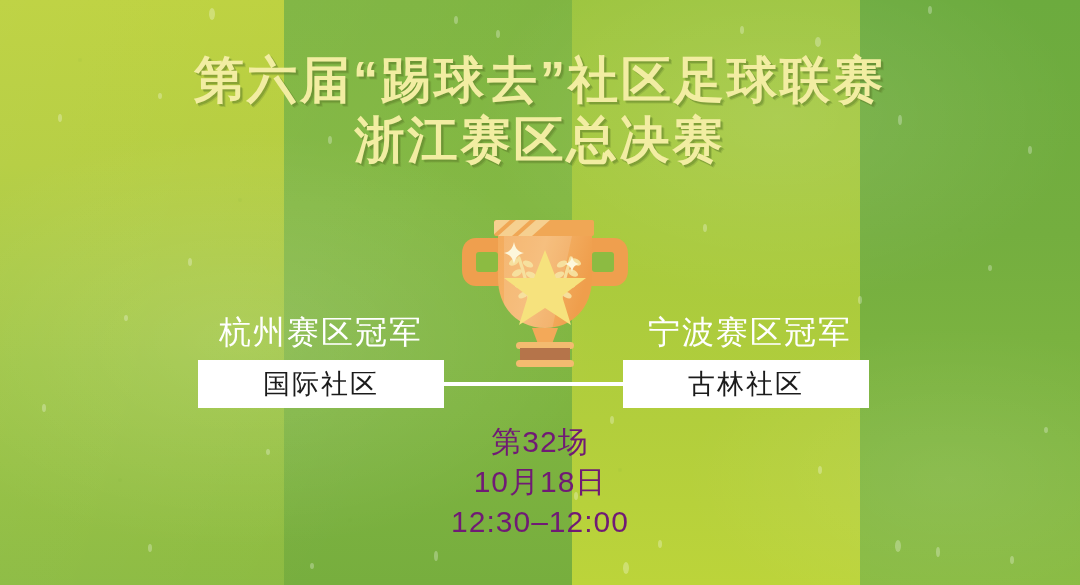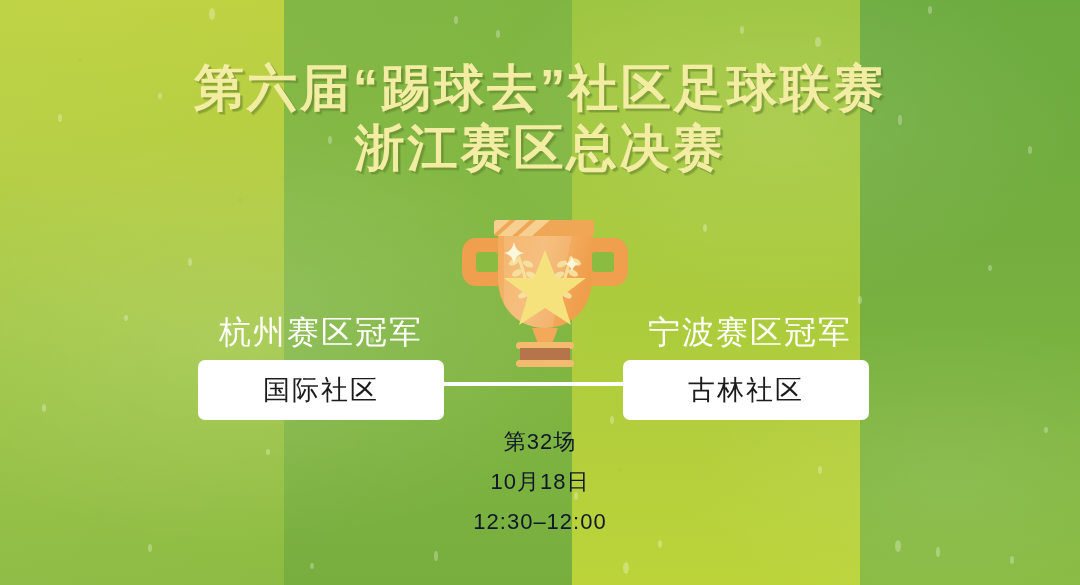--- a/index.html
+++ b/index.html
@@ -72,21 +72,20 @@
   }
 
   
   .title-block {
     position: absolute;
     left: 0;
     right: 0;
     top: 52px;
     text-align: center;
     z-index: 5;
-    margin-top: 8px;
   }
   .title-line {
     font-family: "Liberation Sans", "DejaVu Sans", sans-serif;
     font-weight: bold;
     font-size: 50px;
     line-height: 56px;
     letter-spacing: 3px;
     color: #f2eda2;
     text-shadow:
       2px 2px 0 rgba(90,120,40,0.38),
@@ -128,27 +127,26 @@
   }
   .side-label-right {
     left: 648px;
     width: 246px;
     text-align: left;
   }
 
   .team-box {
     position: absolute;
     top: 360px;
-    height: 60px;
+    height: 48px;
     background: #ffffff;
     display: flex;
     align-items: center;
     justify-content: center;
     z-index: 7;
-    border-radius: 7px;
   }
   .team-box-left  { left: 198px; width: 246px; }
   .team-box-right { left: 623px; width: 246px; }
   .team-name {
     font-size: 27px;
     line-height: 30px;
     letter-spacing: 2px;
     color: #1b1b1b;
     white-space: nowrap;
     font-family: "Liberation Sans", "DejaVu Sans", sans-serif;
@@ -167,22 +165,22 @@
   
   .match-info {
     position: absolute;
     left: 0;
     right: 0;
     top: 422px;
     text-align: center;
     z-index: 6;
   }
   .info-line {
-    color: #0f172a;
-    font-size: 22px;
+    color: #701a75;
+    font-size: 30px;
     line-height: 40px;
     letter-spacing: 1px;
     white-space: nowrap;
     font-family: "Liberation Sans", "DejaVu Sans", sans-serif;
   }
 </style>
 </head>
 <body>
 
 <div id="poster">

